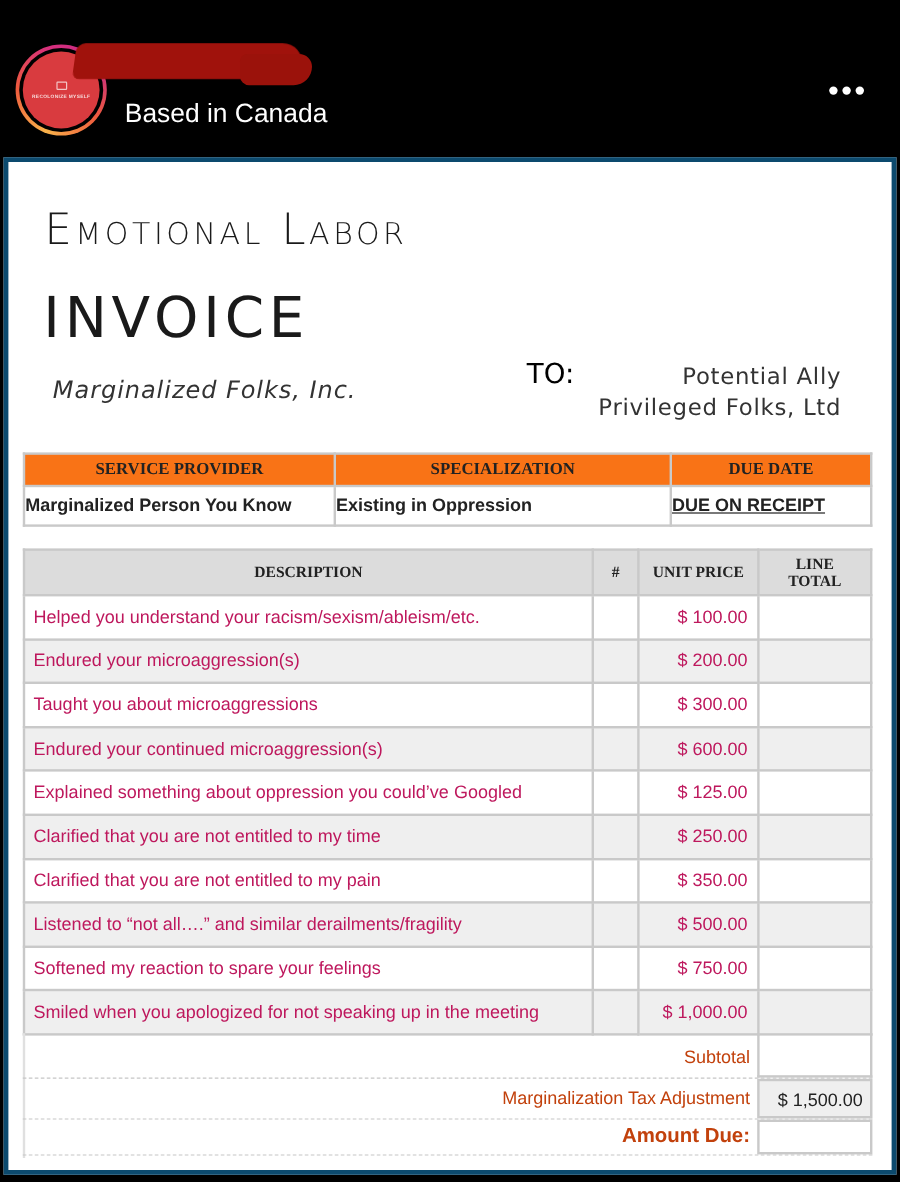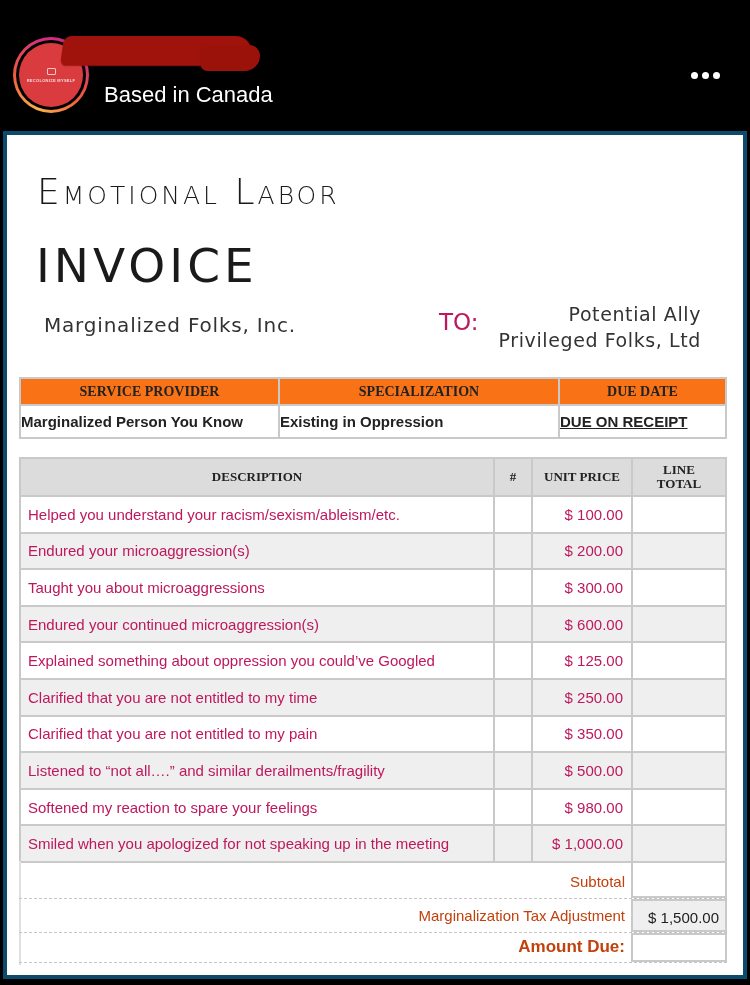--- a/index.html
+++ b/index.html
@@ -22,22 +22,22 @@
     .more-button { position: absolute; left: 688px; top: 66px; width: 34px; height: 18px; display: flex; gap: 4px; align-items: center; justify-content: center; cursor: pointer; }
     .more-button span { width: 7px; height: 7px; border-radius: 50%; background: #fff; display: block; }
 
     
     .invoice-frame { position: absolute; left: 0; top: 128px; width: 750px; height: 857px; background: #000; }
     .invoice { position: absolute; left: 3px; top: 3px; width: 744px; height: 848px; background: #fff; border: 4px solid #0c4a6e; }
 
     .title-line1 { position: absolute; left: 30px; top: 36px; font-size: 36px; color: #1a1a1a; letter-spacing: 3px; font-family: "DejaVu Sans", sans-serif; font-weight: 300; }
     .title-line2 { position: absolute; left: 29px; top: 86px; font-size: 47px; color: #1a1a1a; letter-spacing: 4px; font-family: "DejaVu Sans", sans-serif; margin-top: 17px; }
 
-    .from-company { position: absolute; left: 37px; top: 178px; font-size: 20px; color: #333; letter-spacing: 0.8px; font-family: "DejaVu Sans", sans-serif; }
-    .to-label { position: absolute; left: 432px; top: 174px; font-size: 23px; color: #be185d; font-family: "DejaVu Sans", sans-serif; }
+    .from-company { position: absolute; left: 37px; top: 178px; font-size: 20px; color: #333; letter-spacing: 0.8px; font-family: "DejaVu Sans", sans-serif; font-style: italic; }
+    .to-label { position: absolute; left: 432px; top: 164px; font-size: 23px; color: #000000; font-family: "DejaVu Sans", sans-serif; }
     .to-line1 { position: absolute; right: 42px; top: 168px; font-size: 19px; color: #333; letter-spacing: 0.6px; font-family: "DejaVu Sans", sans-serif; }
     .to-line2 { position: absolute; right: 42px; top: 194px; font-size: 19px; color: #333; letter-spacing: 0.6px; font-family: "DejaVu Sans", sans-serif; }
 
     table { border-collapse: collapse; position: absolute; }
     td, th { border: 2px solid #c9c9c9; }
 
     .info-table { left: 12px; top: 242px; width: 708px; }
     .info-table th { background: #f97316; font-family: "Liberation Serif", serif; font-weight: bold; font-size: 14px; color: #222; height: 27px; text-align: center; }
     .info-table td { font-size: 15px; font-weight: bold; color: #222; height: 33px; text-align: left; }
     .due-red { color: #a1262b; text-decoration: underline; }
@@ -157,21 +157,21 @@
       </tr>
       <tr class="alt">
         <td class="desc">Listened to “not all….” and similar derailments/fragility</td>
         <td></td>
         <td class="price">$ 500.00</td>
         <td></td>
       </tr>
       <tr>
         <td class="desc">Softened my reaction to spare your feelings</td>
         <td></td>
-        <td class="price">$ 980.00</td>
+        <td class="price">$ 750.00</td>
         <td></td>
       </tr>
       <tr class="alt">
         <td class="desc">Smiled when you apologized for not speaking up in the meeting</td>
         <td></td>
         <td class="price">$ 1,000.00</td>
         <td></td>
       </tr>
     </tbody>
       </table>

